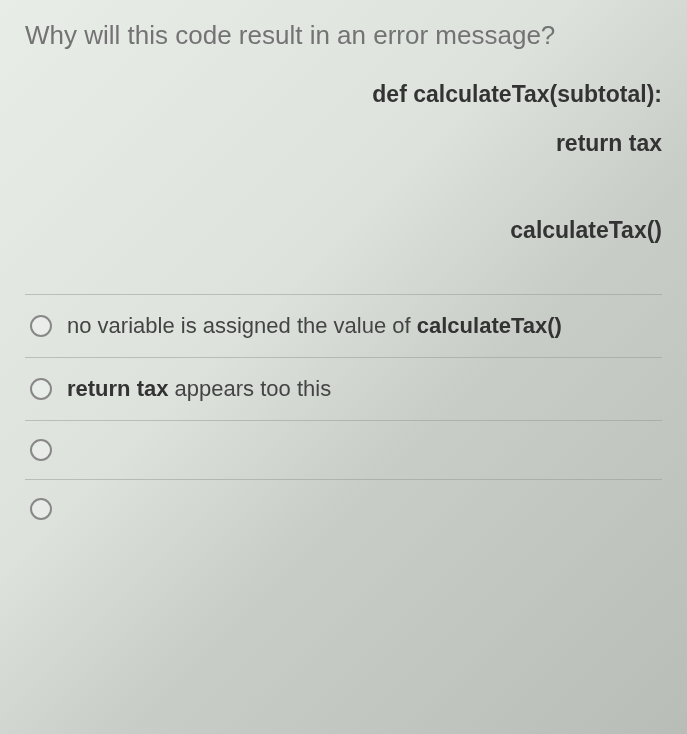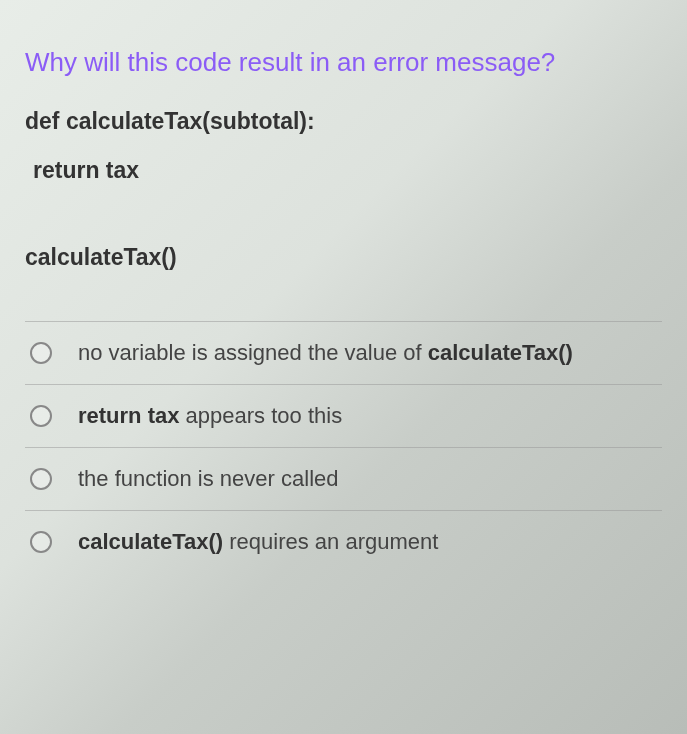--- a/index.html
+++ b/index.html
@@ -12,27 +12,27 @@
       height: 734px;
       font-family: Arial, Helvetica, sans-serif;
       background: linear-gradient(135deg, #e8ede8 0%, #dde2dd 40%, #c8cdc8 60%, #b8bdb8 100%);
       padding: 20px 25px;
       color: #3a3a3a;
       position: relative;
       overflow: hidden;
     }
     .question-title {
       font-size: 26px;
-      color: #8b5cf6;
+      color: #737373;
       margin-bottom: 30px;
       font-weight: normal;
-      margin-top: 27px;
     }
     .code-block {
       margin-bottom: 22px;
+      text-align: right;
     }
     .code-line {
       font-size: 23px;
       color: #333;
       margin-bottom: 22px;
       font-weight: bold;
     }
     .code-line-1 {
       font-weight: bold;
     }
@@ -52,21 +52,20 @@
     }
     .options {
       margin-top: 50px;
     }
     .option {
       display: flex;
       align-items: center;
       padding: 18px 5px;
       border-top: 1px solid rgba(150, 150, 150, 0.5);
       cursor: pointer;
-      gap: 11px;
     }
     .option:last-child {
       border-bottom: none;
     }
     .radio {
       width: 22px;
       height: 22px;
       border: 2px solid #888;
       border-radius: 50%;
       margin-right: 15px;
@@ -101,23 +100,17 @@
     </div>
   </div>
   <div class="option">
     <div class="radio"></div>
     <div class="option-text">
       <span class="bold">return tax</span><span> appears too this</span>
     </div>
   </div>
   <div class="option">
     <div class="radio"></div>
-    <div class="option-text">
-      <span>the function is never called</span>
-    </div>
   </div>
   <div class="option">
     <div class="radio"></div>
-    <div class="option-text">
-      <span class="bold">calculateTax()</span><span> requires an argument</span>
-    </div>
   </div>
 </div>
 
 </body></html>

